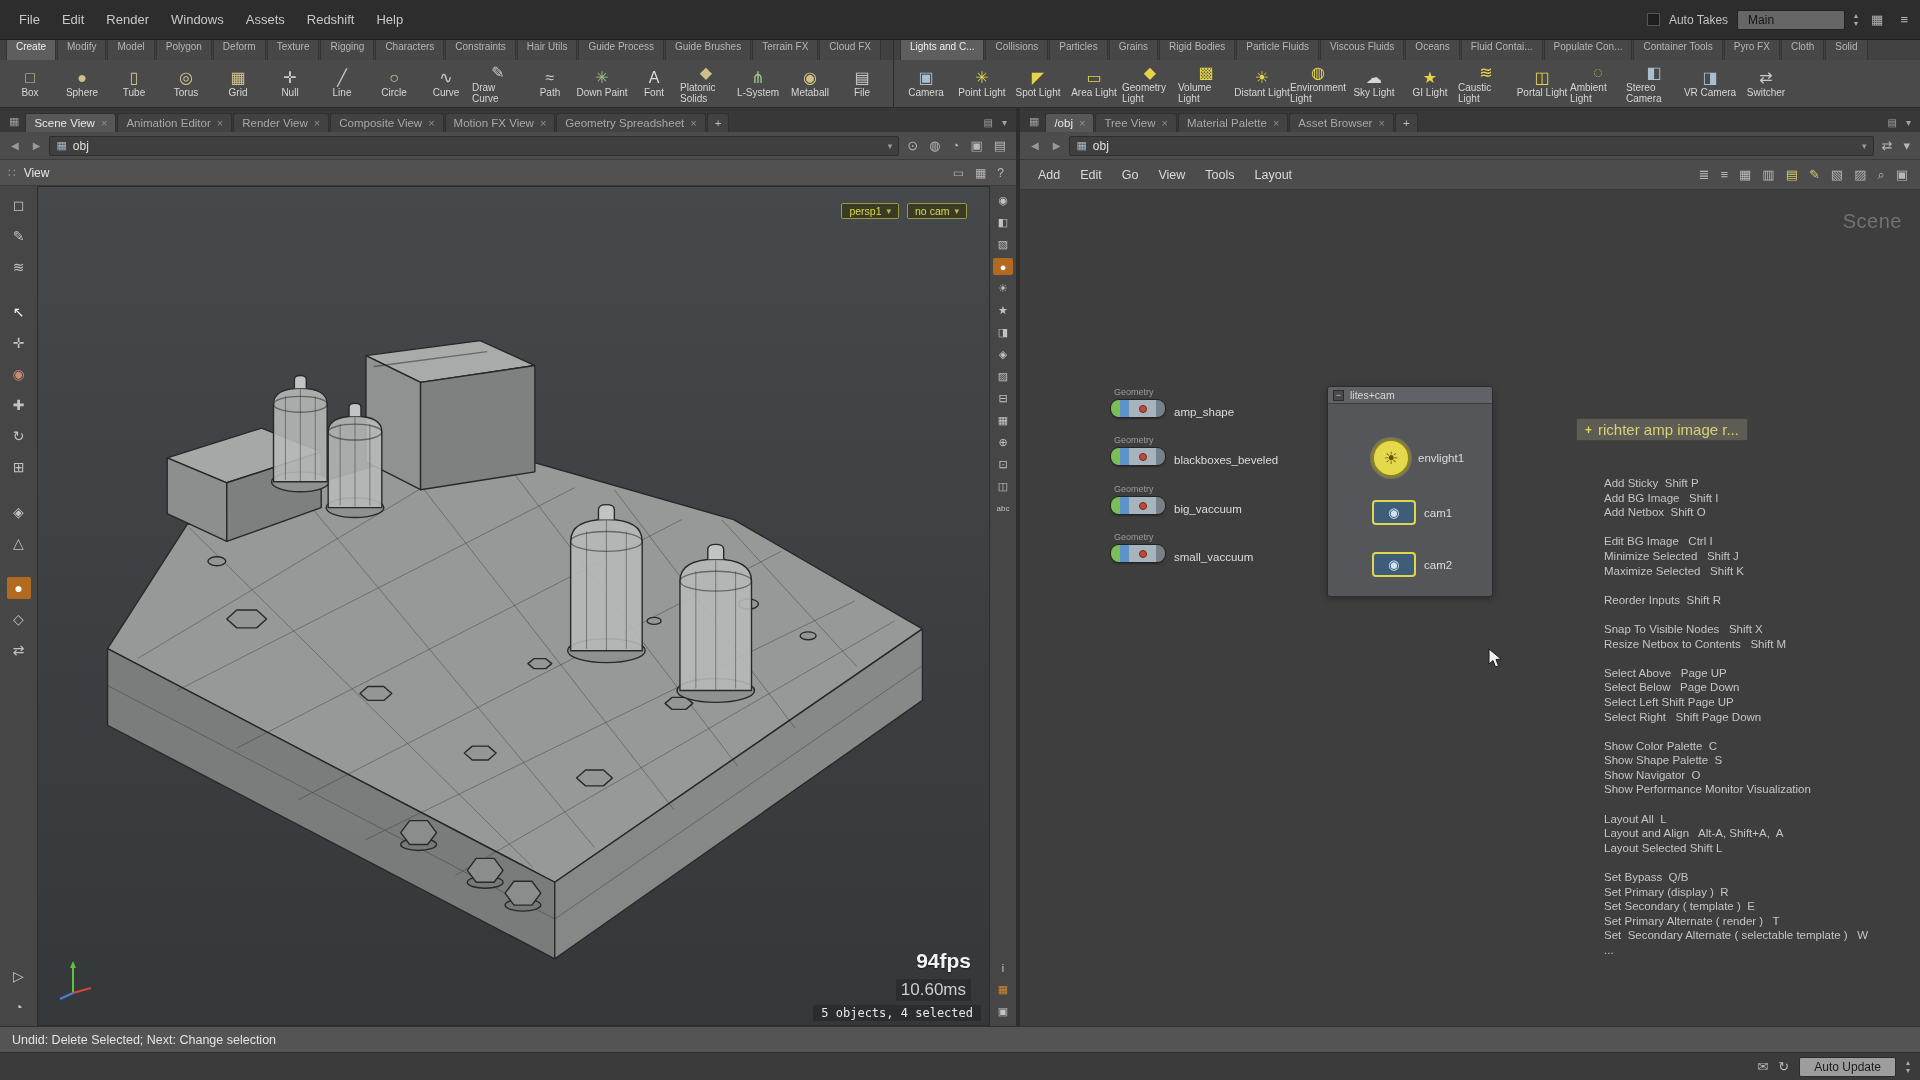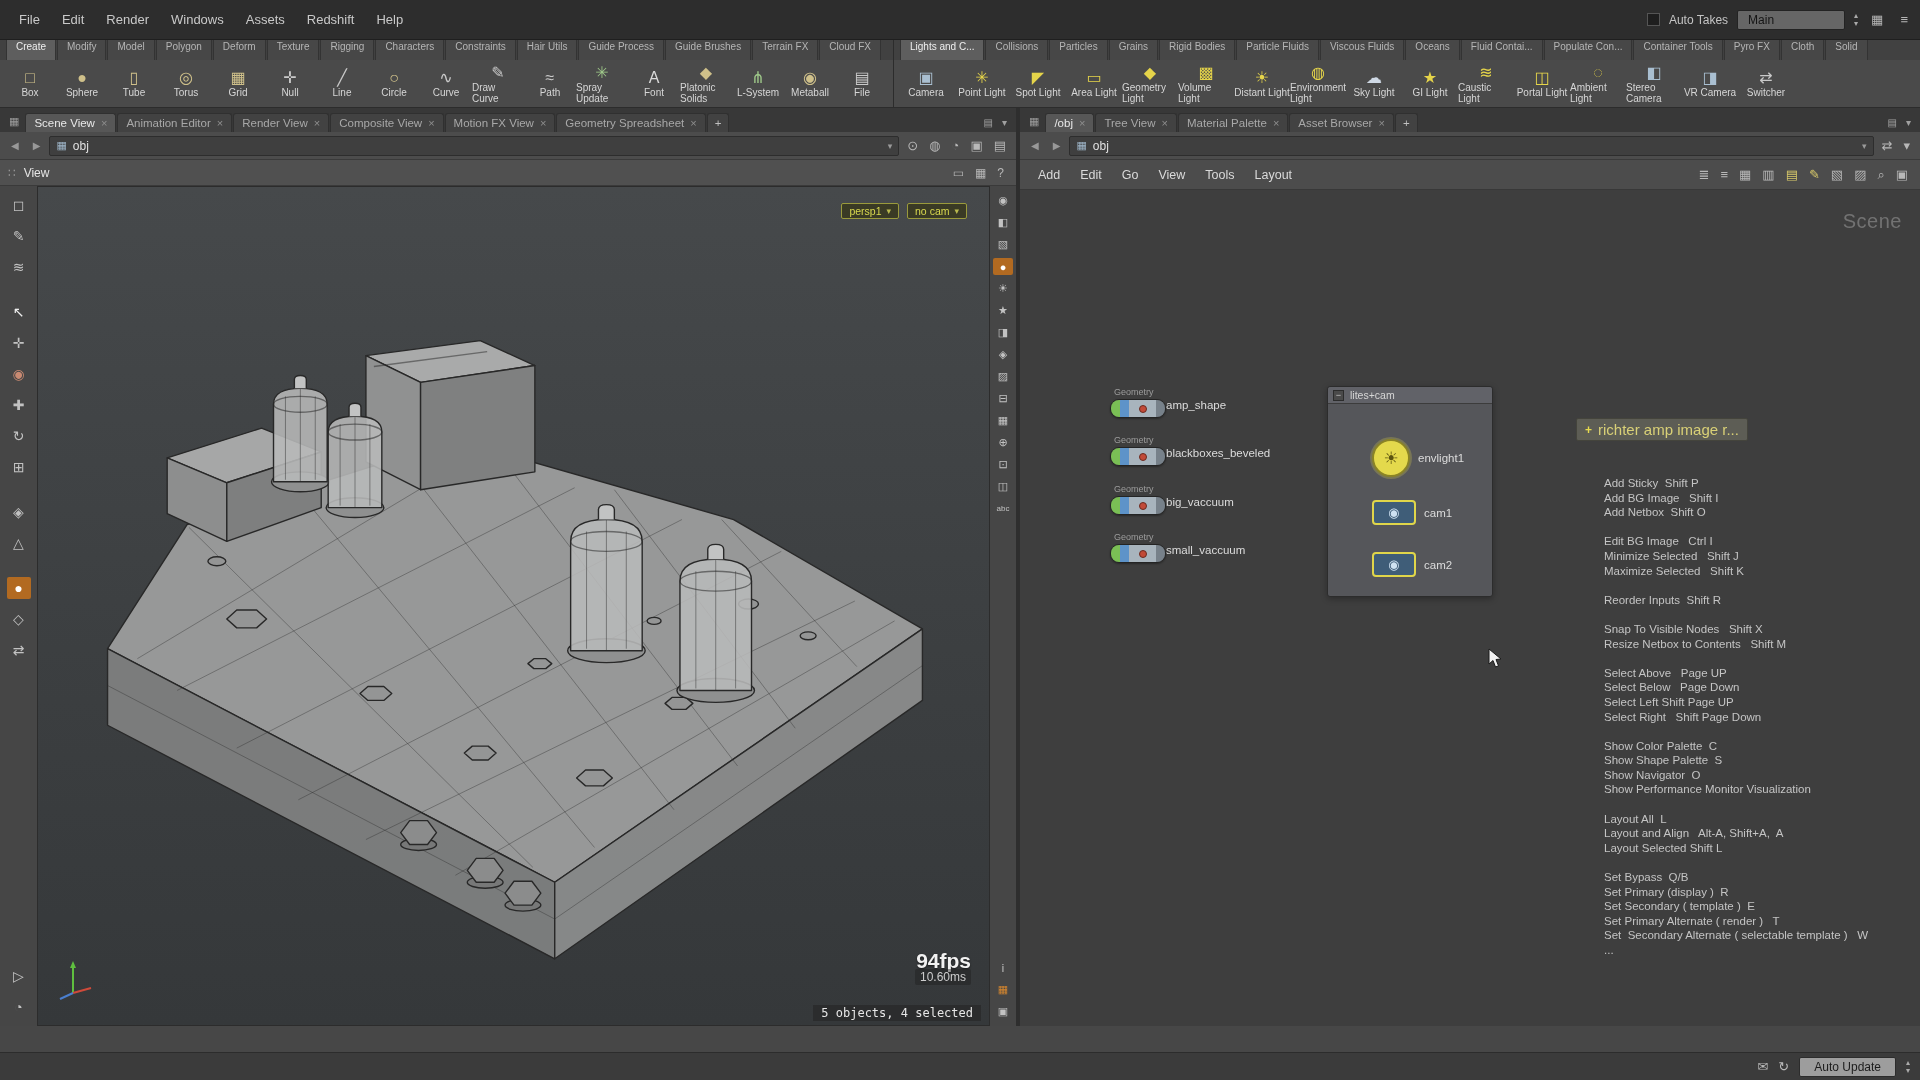--- a/index.html
+++ b/index.html
@@ -73,34 +73,34 @@
   .strip-icon.gap{margin-top:14px}
   .strip-icon.push-bottom{margin-top:auto}
   .strip-icon.sm{font-size:8px;letter-spacing:0}
   .viewport{flex:1;position:relative;background:linear-gradient(180deg,#46494b 0%,#3c3f41 55%,#35383a 100%);overflow:hidden;border:1px solid #2c2c2c}
   .model{position:absolute;inset:0;width:100%;height:100%}
 
   .vp-pills{position:absolute;top:16px;right:22px;display:flex;gap:8px}
   .vp-pill{background:rgba(56,56,30,.85);border:1px solid #9a9a3c;color:#d9d94e;font-size:10.5px;padding:1px 7px;border-radius:2px;display:flex;gap:5px;align-items:center}
   .vp-pill .pf-chev{color:#b9b94e;margin-left:0}
   .fps{position:absolute;right:18px;bottom:52px;font-size:21px;font-weight:bold;color:#f2f2f2;text-shadow:0 1px 2px rgba(0,0,0,.6)}
-  .ms{position:absolute;right:18px;bottom:40px;font-size:12px;color:#cdcdcd;background:rgba(30,30,30,.45);padding:1px 5px;border-radius:2px}
+  .ms{position:absolute;right:18px;bottom:24px;font-size:17px;color:#cdcdcd;background:rgba(30,30,30,.45);padding:1px 5px;border-radius:2px}
   .sel-status{position:absolute;right:8px;bottom:4px;font-family:"DejaVu Sans Mono",monospace;font-size:12px;color:#e6e6e6;background:rgba(35,35,35,.55);padding:1px 8px}
   .axis-gizmo{position:absolute;left:12px;bottom:24px}
 
   
   .netmenu{height:30px;background:#4c4c4c;display:flex;align-items:center;gap:2px;padding:0 8px;border-bottom:1px solid #383838}
   .netmenu-items{display:flex}
   .netmenu-item{font-size:12.5px;color:#dadada;padding:3px 10px;cursor:default}
   .netmenu-icons{margin-left:auto;font-size:13px}
 
   
   .netcanvas{flex:1;position:relative;background:#3e3e3e;overflow:hidden}
   .watermark{position:absolute;top:20px;right:18px;font-size:20px;color:rgba(185,185,185,.42);letter-spacing:.5px}
-  .geo-node{position:absolute;display:flex;align-items:flex-start;}
+  .geo-node{position:absolute;display:flex;align-items:flex-end;gap:8px}
   .geo-type{position:absolute;top:-12px;left:4px;font-size:9px;color:#9c9c9c;white-space:nowrap}
   .geo-capsule{width:56px;height:19px;border-radius:9px;overflow:hidden;display:flex;border:1px solid #242424;box-shadow:0 1px 2px rgba(0,0,0,.35);flex:none}
   .seg{display:block}
   .seg-g{width:9px;background:#7abf55}
   .seg-b{width:9px;background:#5d93c9}
   .cap-body{flex:1;background:#a8b4bd;position:relative}
   .cap-dot{position:absolute;left:50%;top:50%;width:8px;height:8px;margin:-4px 0 0 -4px;border-radius:50%;background:#c24a38;border:1px solid #6a2a20}
   .seg-e{width:9px;background:#77818a}
   .geo-name,.nn-name{font-size:11.5px;color:#dcdcdc;white-space:nowrap}
   .netbox{position:absolute;left:307px;top:196px;width:166px;height:211px;background:#55565a;border:1px solid #2c2c2c;border-radius:3px;box-shadow:0 2px 6px rgba(0,0,0,.3)}
@@ -212,21 +212,21 @@
           <div class="tool">
             <div class="tool-icon" style="color: rgb(201, 201, 201);">✎</div>
             <div class="tool-label">Draw Curve</div>
           </div>
           <div class="tool">
             <div class="tool-icon" style="color: rgb(201, 201, 201);">≈</div>
             <div class="tool-label">Path</div>
           </div>
           <div class="tool">
             <div class="tool-icon" style="color: rgb(159, 201, 138);">✳</div>
-            <div class="tool-label">Spray Update</div>
+            <div class="tool-label">Down Paint</div>
           </div>
           <div class="tool">
             <div class="tool-icon" style="color: rgb(217, 217, 217);">A</div>
             <div class="tool-label">Font</div>
           </div>
           <div class="tool">
             <div class="tool-icon" style="color: rgb(207, 192, 138);">◆</div>
             <div class="tool-label">Platonic Solids</div>
           </div>
           <div class="tool">
@@ -699,20 +699,23 @@
             <div class="nn-name">cam1</div>
           </div>
           <div class="net-node" style="left: 352px; top: 362px;">
             <div class="nn-icon camera">◉</div>
             <div class="nn-name">cam2</div>
           </div>
         </div>
     </div>
   </div>
 
+  <div class="statusbar">
+    <span>Undid: Delete Selected; Next: Change selection</span>
+  </div>
   <div class="bottombar">
     <span class="bb-icon">✉</span>
     <span class="bb-icon">↻</span>
     <div class="auto-update">Auto Update</div>
     <div class="stepper">
       <span>▴</span>
       <span>▾</span>
     </div>
   </div>
 </div>

